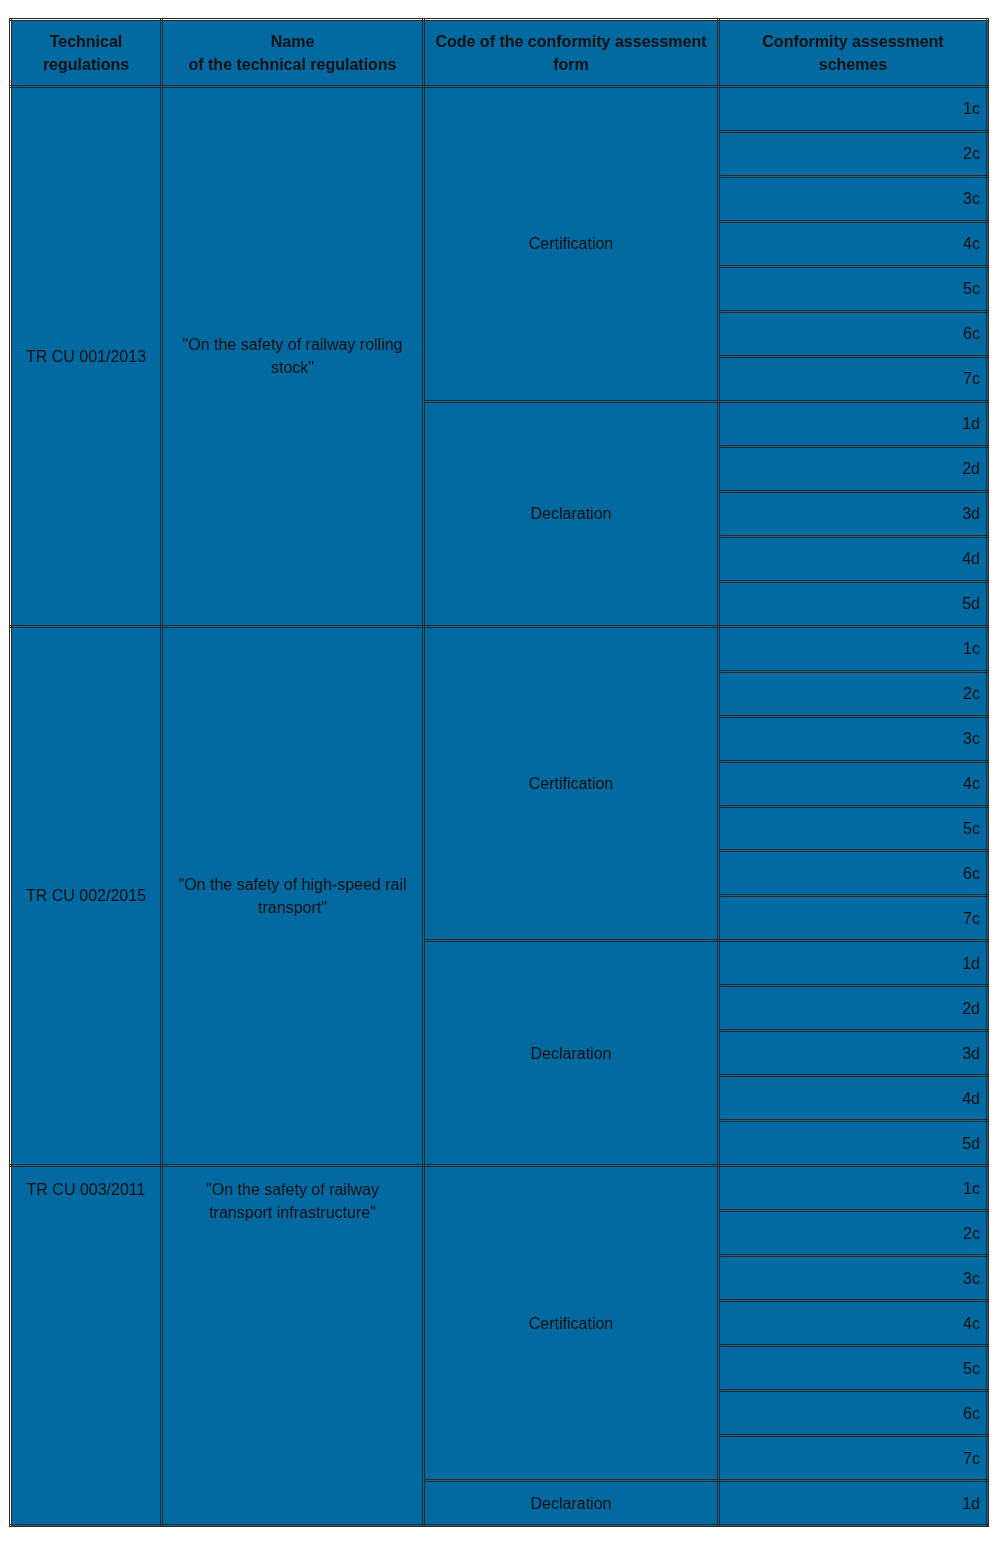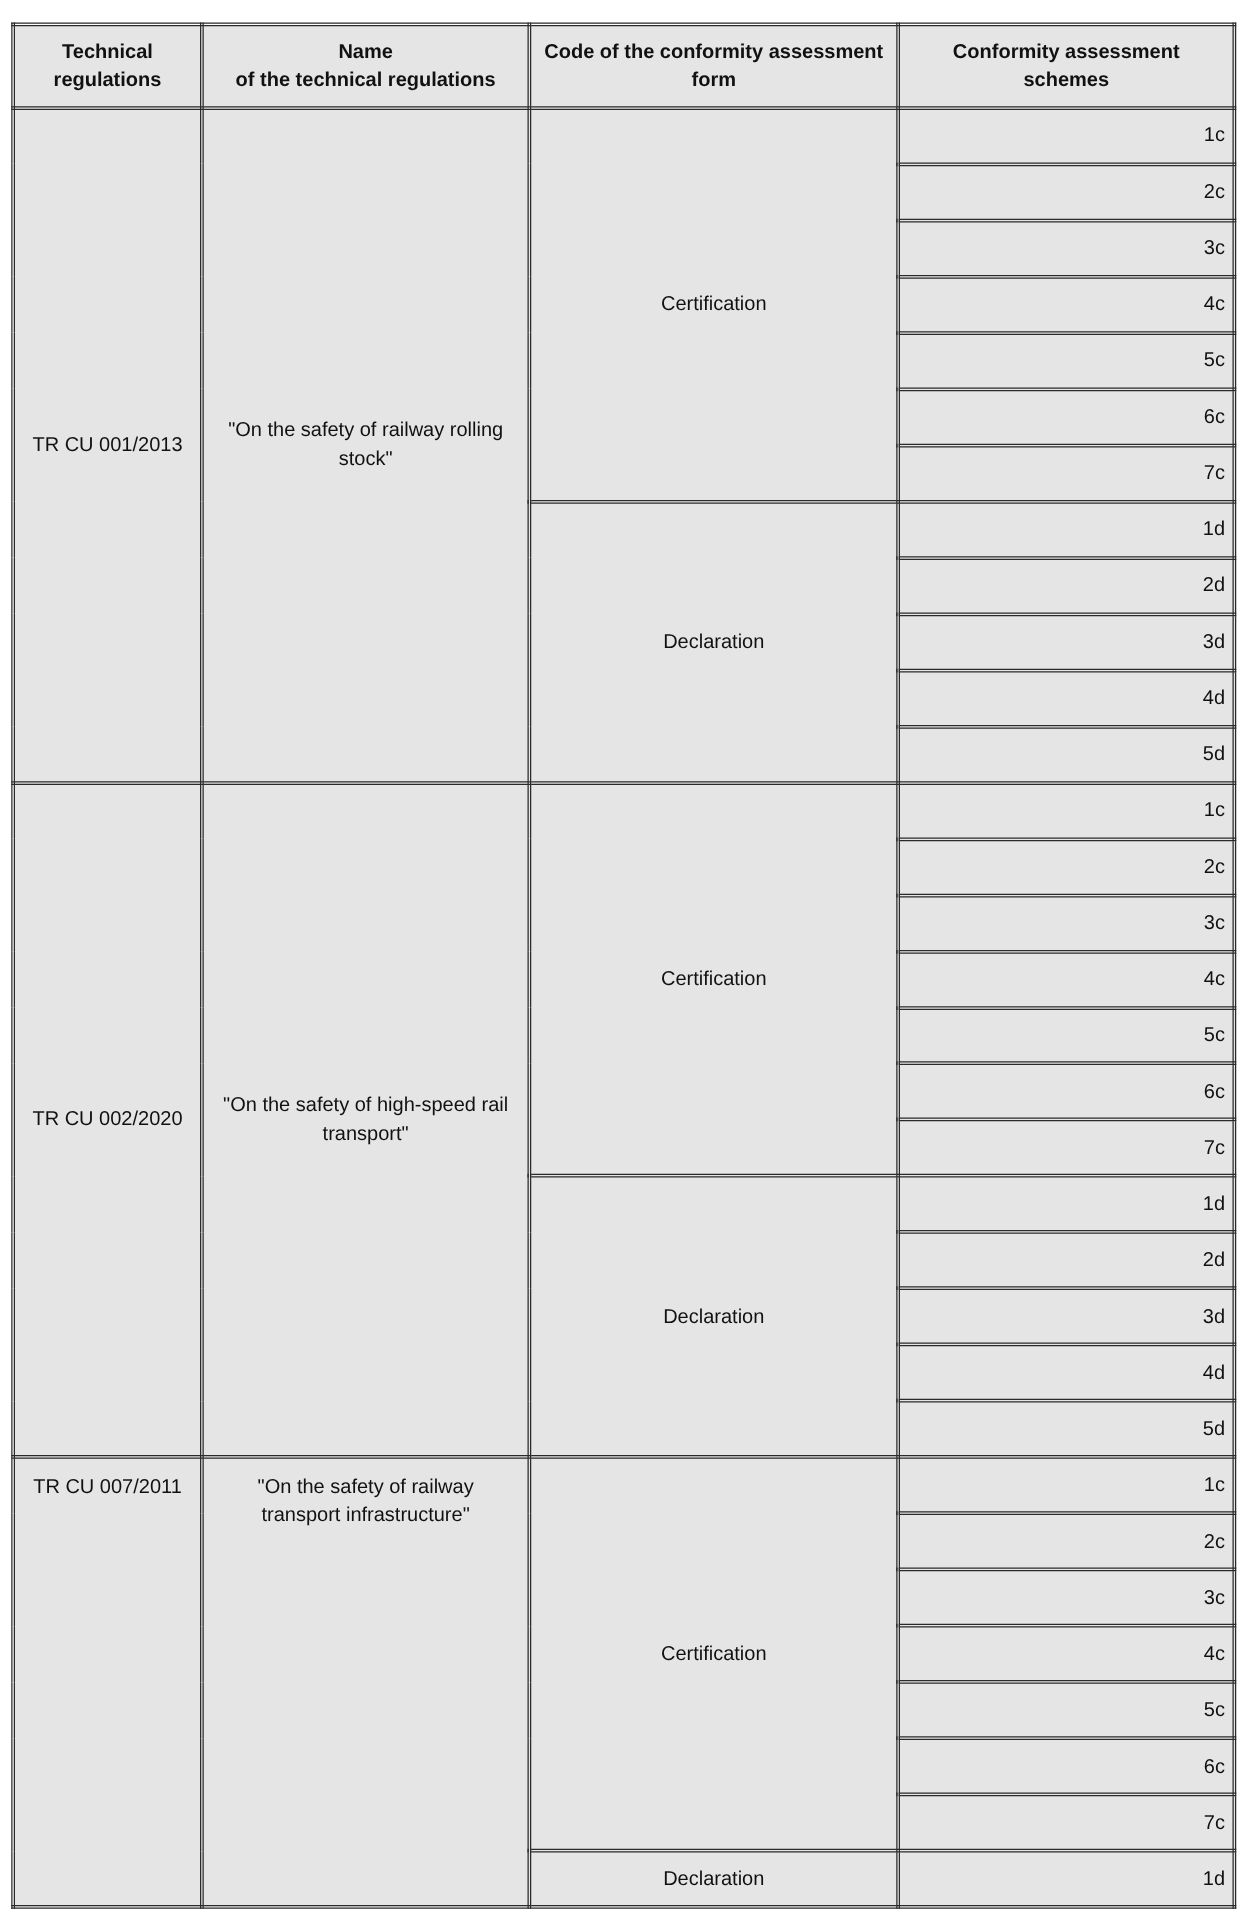--- a/index.html
+++ b/index.html
@@ -6,21 +6,21 @@
   body { width: 997px; height: 1541px; position: relative; font-family: "Liberation Sans", "DejaVu Sans", sans-serif; color: #111; }
   table.conf {
     position: absolute; left: 9px; top: 18px;
     width: 977px; height: 1509px;
     border-collapse: collapse;
     table-layout: fixed;
     border: 3px solid #222;
   }
   table.conf td, table.conf th {
     border: 3px double #2a2a2a;
-    background: #e5e5e5;
+    background: #0369a1;
     text-align: center;
     font-size: 16px;
     padding: 0 6px;
     line-height: 23px;
   }
   table.conf th { font-weight: bold; height: 64px; font-size: 16px; }
   table.conf td.sch { height: 39px; text-align: right; }
   td.top { vertical-align: top; padding-top: 11px !important; }
   col.c1 { width: 151px; } col.c2 { width: 262px; } col.c3 { width: 295px; } col.c4 { width: 269px; }
 </style>
@@ -77,21 +77,21 @@
       <tr>
         <td class="sch">3d</td>
       </tr>
       <tr>
         <td class="sch">4d</td>
       </tr>
       <tr>
         <td class="sch">5d</td>
       </tr>
       <tr>
-        <td rowspan="12">TR CU 002/2020</td>
+        <td rowspan="12">TR CU 002/2015</td>
         <td rowspan="12" style="padding: 0px 14px;">"On the safety of high-speed rail transport"</td>
         <td rowspan="7">Certification</td>
         <td class="sch">1c</td>
       </tr>
       <tr>
         <td class="sch">2c</td>
       </tr>
       <tr>
         <td class="sch">3c</td>
       </tr>
@@ -117,21 +117,21 @@
       <tr>
         <td class="sch">3d</td>
       </tr>
       <tr>
         <td class="sch">4d</td>
       </tr>
       <tr>
         <td class="sch">5d</td>
       </tr>
       <tr>
-        <td rowspan="8" class="top">TR CU 007/2011</td>
+        <td rowspan="8" class="top">TR CU 003/2011</td>
         <td rowspan="8" class="top" style="padding: 0px 14px;">"On the safety of railway transport infrastructure"</td>
         <td rowspan="7">Certification</td>
         <td class="sch">1c</td>
       </tr>
       <tr>
         <td class="sch">2c</td>
       </tr>
       <tr>
         <td class="sch">3c</td>
       </tr>

